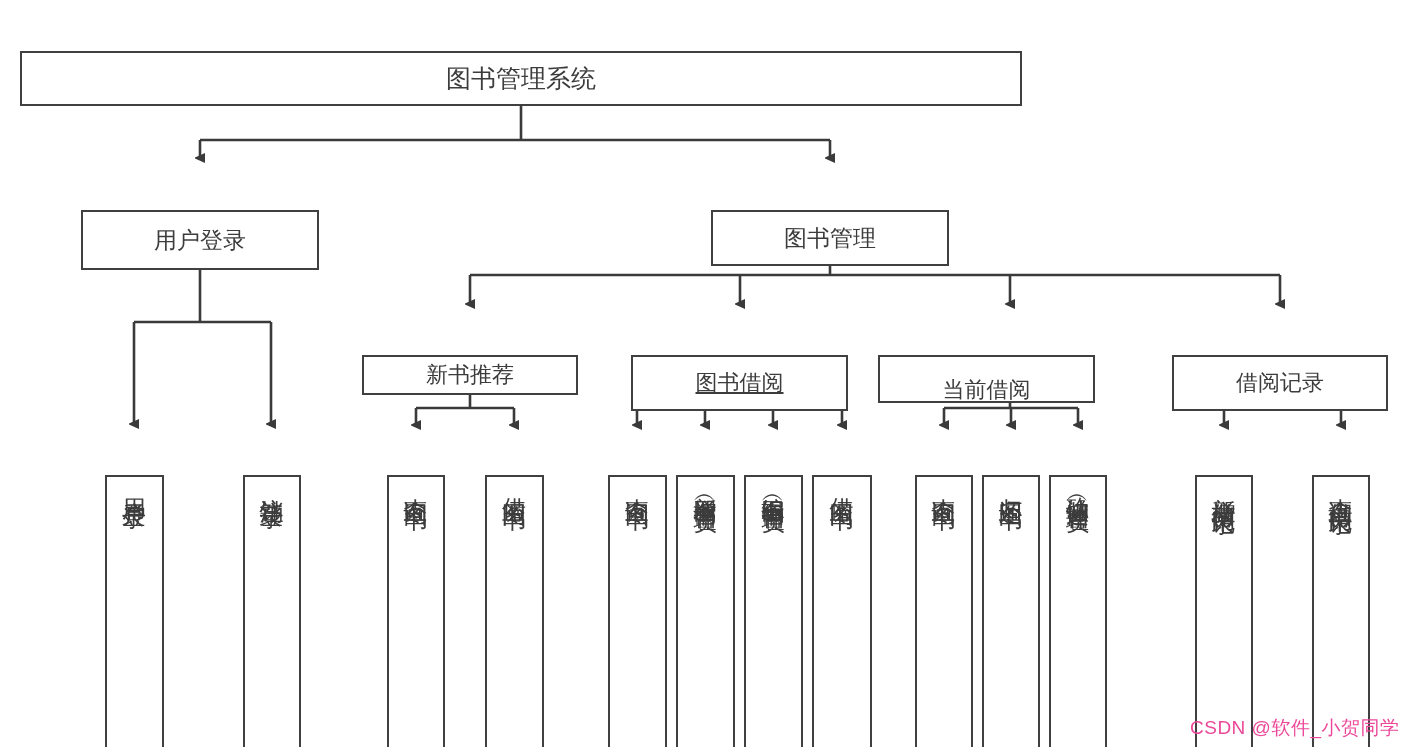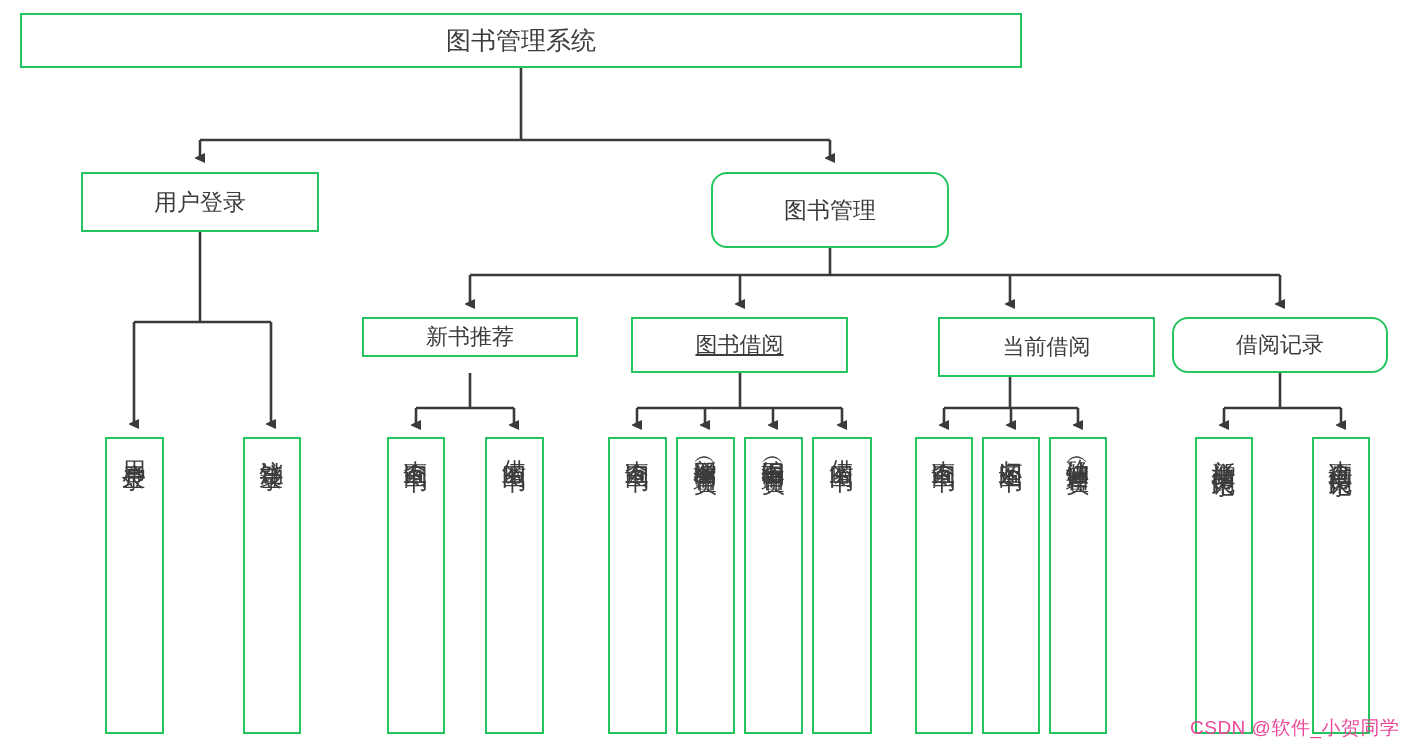--- a/index.html
+++ b/index.html
@@ -20,26 +20,27 @@
   svg.diagram {
     position: absolute;
     left: 0;
     top: 0;
     width: 1405px;
     height: 747px;
   }
   .node-box {
     position: absolute;
     box-sizing: border-box;
-    border: 2px solid #22c55e;
+    border: 2px solid #404040;
     background: #ffffff;
     display: flex;
     align-items: center;
     justify-content: center;
     color: #3c3c3c;
+    margin-top: 38px;
   }
   .node-box.horiz .node-label {
     writing-mode: horizontal-tb;
     white-space: nowrap;
     line-height: 1;
   }
   .node-box.vert {
     align-items: flex-start;
     justify-content: center;
     padding-top: 2px;
@@ -119,33 +120,33 @@
     </g>
   </svg>
 
   <div id="nodes">
       <div class="node-box lvl0 horiz" style="left: 20px; top: 13px; width: 1002px; height: 55px;">
         <span class="node-label">图书管理系统</span>
       </div>
       <div class="node-box lvl1 horiz" style="left: 81px; top: 172px; width: 238px; height: 60px;">
         <span class="node-label">用户登录</span>
       </div>
-      <div class="node-box lvl1 horiz" style="left: 711px; top: 172px; width: 238px; height: 76px; border-radius: 16px;">
+      <div class="node-box lvl1 horiz" style="left: 711px; top: 172px; width: 238px; height: 56px;">
         <span class="node-label">图书管理</span>
       </div>
       <div class="node-box lvl2 horiz" style="left: 362px; top: 317px; width: 216px; height: 40px; justify-content: center;">
         <span class="node-label">新书推荐</span>
       </div>
       <div class="node-box lvl2 horiz" style="left: 631px; top: 317px; width: 217px; height: 56px; text-decoration: underline;">
         <span class="node-label">图书借阅</span>
       </div>
-      <div class="node-box lvl2 horiz" style="left: 938px; top: 317px; width: 217px; height: 60px;">
+      <div class="node-box lvl2 horiz" style="left: 878px; top: 317px; width: 217px; height: 48px; align-items: flex-end;">
         <span class="node-label">当前借阅</span>
       </div>
-      <div class="node-box lvl2 horiz" style="left: 1172px; top: 317px; width: 216px; height: 56px; border-radius: 16px;">
+      <div class="node-box lvl2 horiz" style="left: 1172px; top: 317px; width: 216px; height: 56px;">
         <span class="node-label">借阅记录</span>
       </div>
       <div class="node-box leaf vert" style="left: 105px; top: 437px; width: 59px; height: 297px;">
         <span class="node-label">用户登录</span>
       </div>
       <div class="node-box leaf vert" style="left: 243px; top: 437px; width: 58px; height: 297px;">
         <span class="node-label">注销登录</span>
       </div>
       <div class="node-box leaf vert" style="left: 387px; top: 437px; width: 58px; height: 297px;">
         <span class="node-label">查询图书</span>

